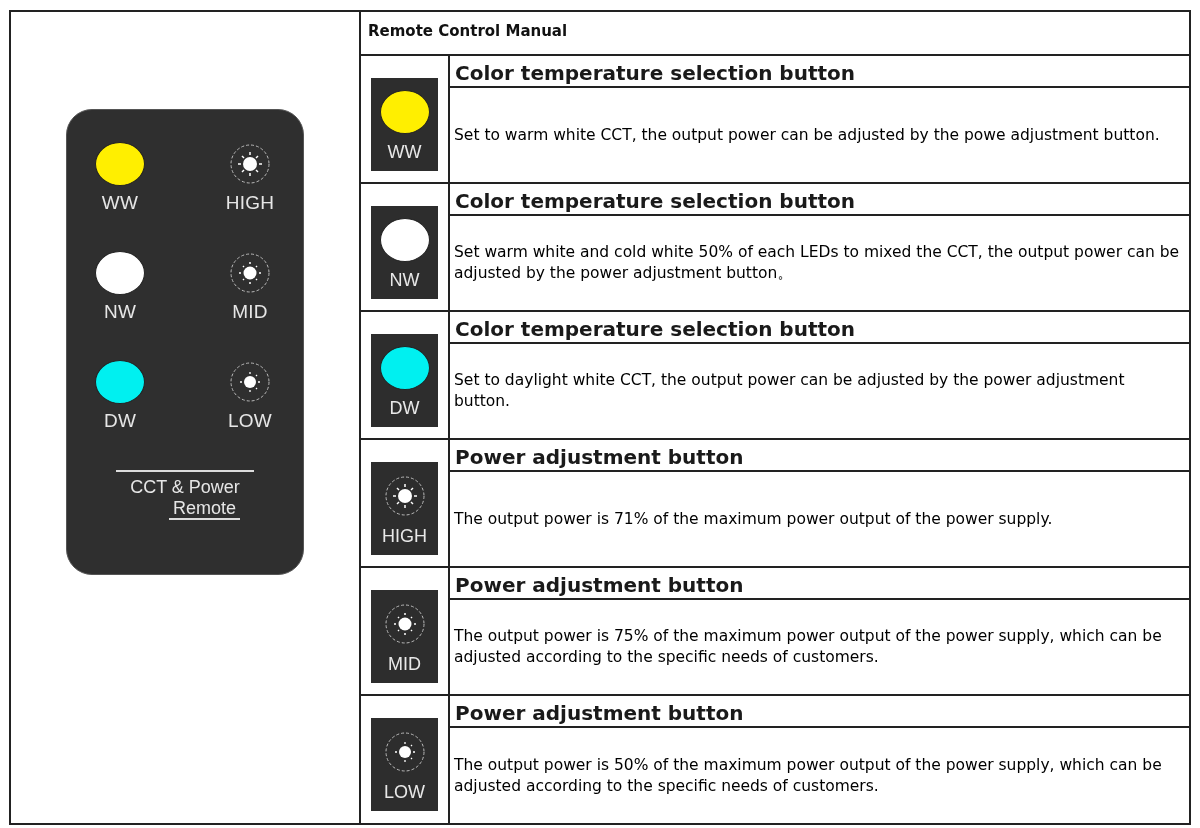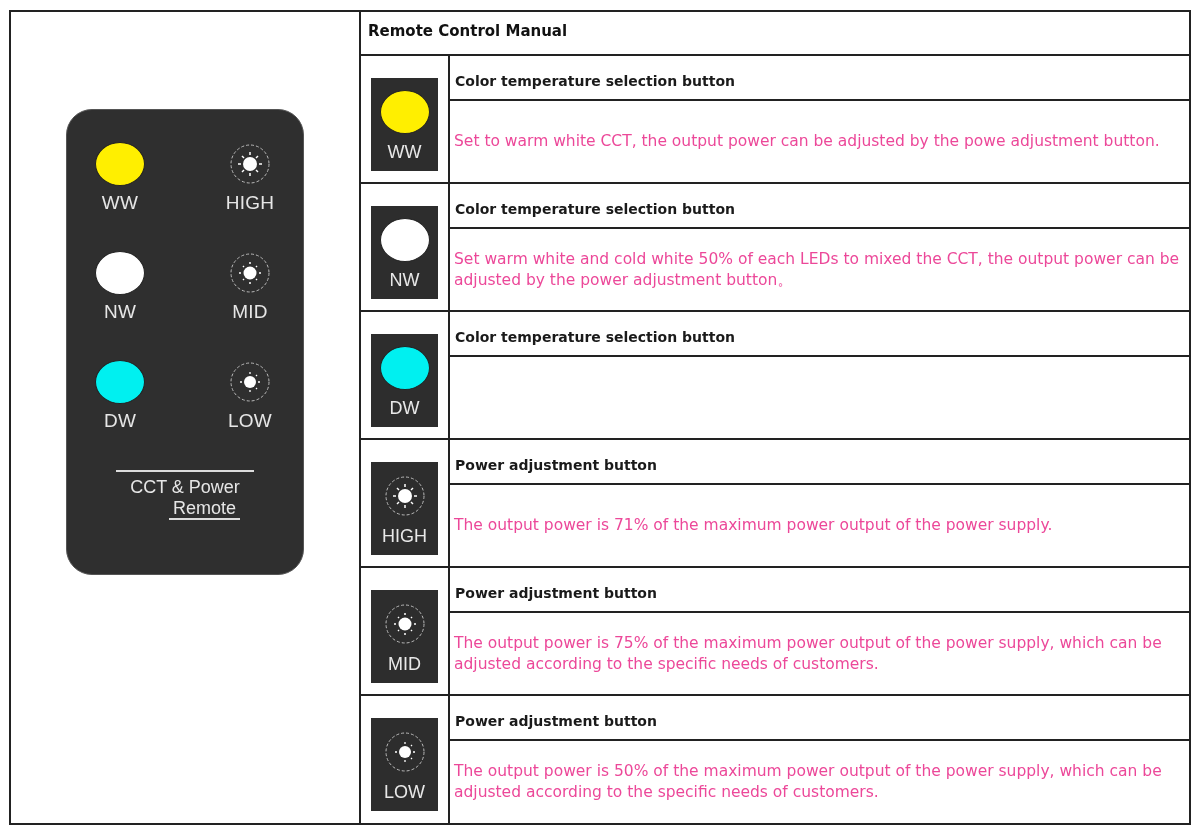--- a/index.html
+++ b/index.html
@@ -48,25 +48,25 @@
     position: absolute; left: 10px; top: 22px; width: 67px; height: 93px;
     background: #2d2d2d; text-align: center; padding-top: 12px;
   }
   .icon-box .led { width: 50px; height: 44px; border-radius: 50%; margin: 0 auto; border: 1px solid #222; }
   .icon-box .lbl {
     font-family: "Liberation Sans", sans-serif; color: #e8e8e8; font-size: 18px; margin-top: 8px;
   }
   .icon-box .pwr { width: 50px; height: 44px; }
   .text-cell { flex: 1; display: flex; flex-direction: column; }
   .subhead {
-    height: 45px; border-bottom: 2px solid #222; font-size: 14px; font-weight: 600;
-    padding: 17px 0 0 5px; color: #1a1a1a;
+    height: 32px; border-bottom: 2px solid #222; font-size: 20px; font-weight: 600;
+    padding: 5px 0 0 5px; color: #1a1a1a;
   }
   .desc {
-    flex: 1; font-size: 15.5px; color: #ec4899; padding: 0 8px 0 4px; line-height: 21px;
+    flex: 1; font-size: 15.5px; color: #000000; padding: 0 8px 0 4px; line-height: 21px;
     display: flex; align-items: center;
   }
 </style>
 </head>
 <body>
 
 <div class="frame">
   <div class="left-panel">
     <div class="remote">
 
@@ -183,20 +183,23 @@
 
     <div class="row">
       <div class="icon-cell">
         <div class="icon-box">
           <div class="led" style="background:#00f0f0;"></div>
           <div class="lbl">DW</div>
         </div>
       </div>
       <div class="text-cell">
         <div class="subhead">Color temperature selection button</div>
+        <div class="desc">
+            <span>Set to daylight white CCT, the output power can be adjusted by the power  adjustment button.</span>
+          </div>
       </div>
     </div>
 
     <div class="row">
       <div class="icon-cell">
         <div class="icon-box">
           <div class="pwr" style="margin:0 auto;">
             <svg viewBox="0 0 50 44">
                 <circle cx="25" cy="22" r="19" fill="none" stroke="#bbb" stroke-width="1" stroke-dasharray="3 2"></circle>
                 <circle cx="25" cy="22" r="7" fill="#fff"></circle>

